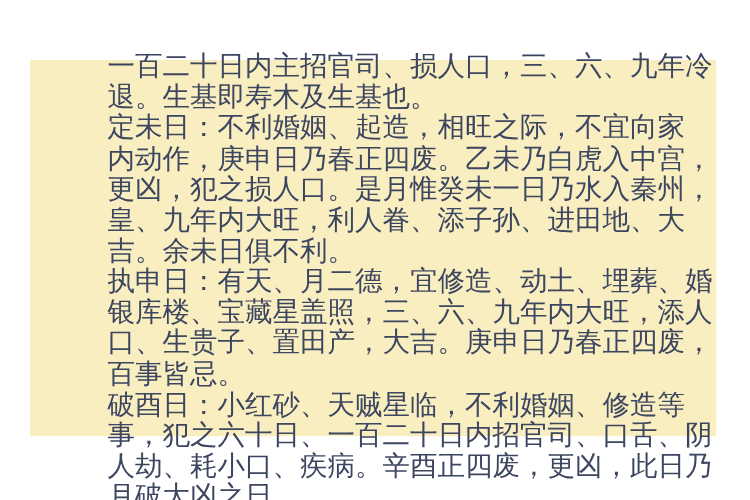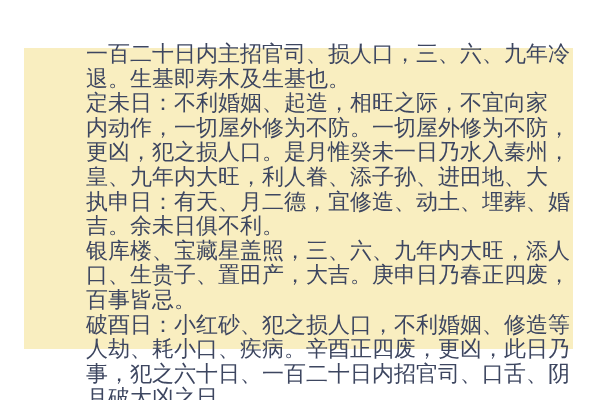--- a/index.html
+++ b/index.html
@@ -40,27 +40,27 @@
 </style>
 </head>
 <body>
 
 <div class="page">
   <div class="panel">
     <div class="textblock">
       <div class="line">一百二十日内主招官司、损人口，三、六、九年冷</div>
       <div class="line">退。生基即寿木及生基也。</div>
       <div class="line">定未日：不利婚姻、起造，相旺之际，不宜向家</div>
-      <div class="line">内动作，一切屋外修为不防。一切屋外修为不防，</div>
+      <div class="line">内动作，庚申日乃春正四废。乙未乃白虎入中宫，</div>
       <div class="line">更凶，犯之损人口。是月惟癸未一日乃水入秦州，</div>
       <div class="line">皇、九年内大旺，利人眷、添子孙、进田地、大</div>
+      <div class="line">吉。余未日俱不利。</div>
       <div class="line">执申日：有天、月二德，宜修造、动土、埋葬、婚</div>
-      <div class="line">吉。余未日俱不利。</div>
       <div class="line">银库楼、宝藏星盖照，三、六、九年内大旺，添人</div>
       <div class="line">口、生贵子、置田产，大吉。庚申日乃春正四废，</div>
       <div class="line">百事皆忌。</div>
-      <div class="line">破酉日：小红砂、犯之损人口，不利婚姻、修造等</div>
+      <div class="line">破酉日：小红砂、天贼星临，不利婚姻、修造等</div>
+      <div class="line">事，犯之六十日、一百二十日内招官司、口舌、阴</div>
       <div class="line">人劫、耗小口、疾病。辛酉正四废，更凶，此日乃</div>
-      <div class="line">事，犯之六十日、一百二十日内招官司、口舌、阴</div>
       <div class="line">月破大凶之日</div>
     </div>
   </div>
 </div>
 
 </body></html>

